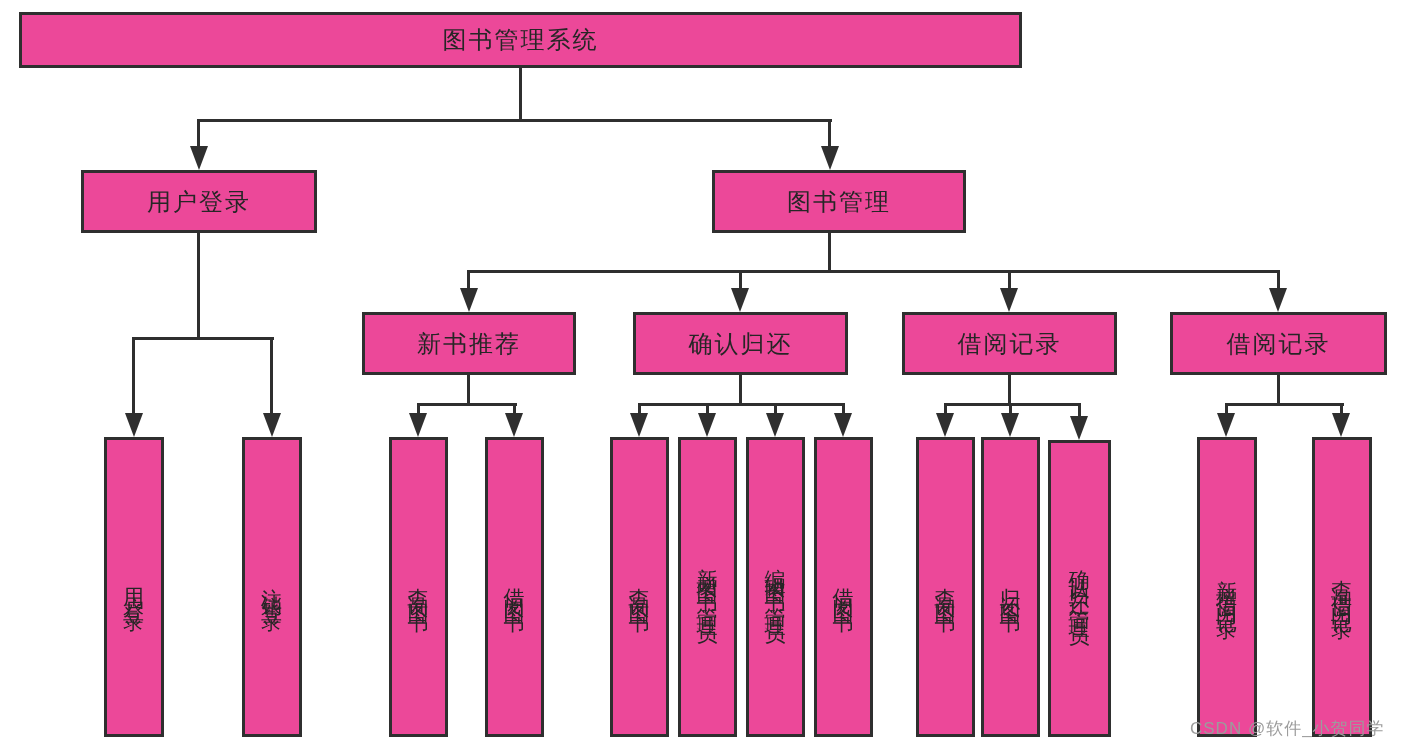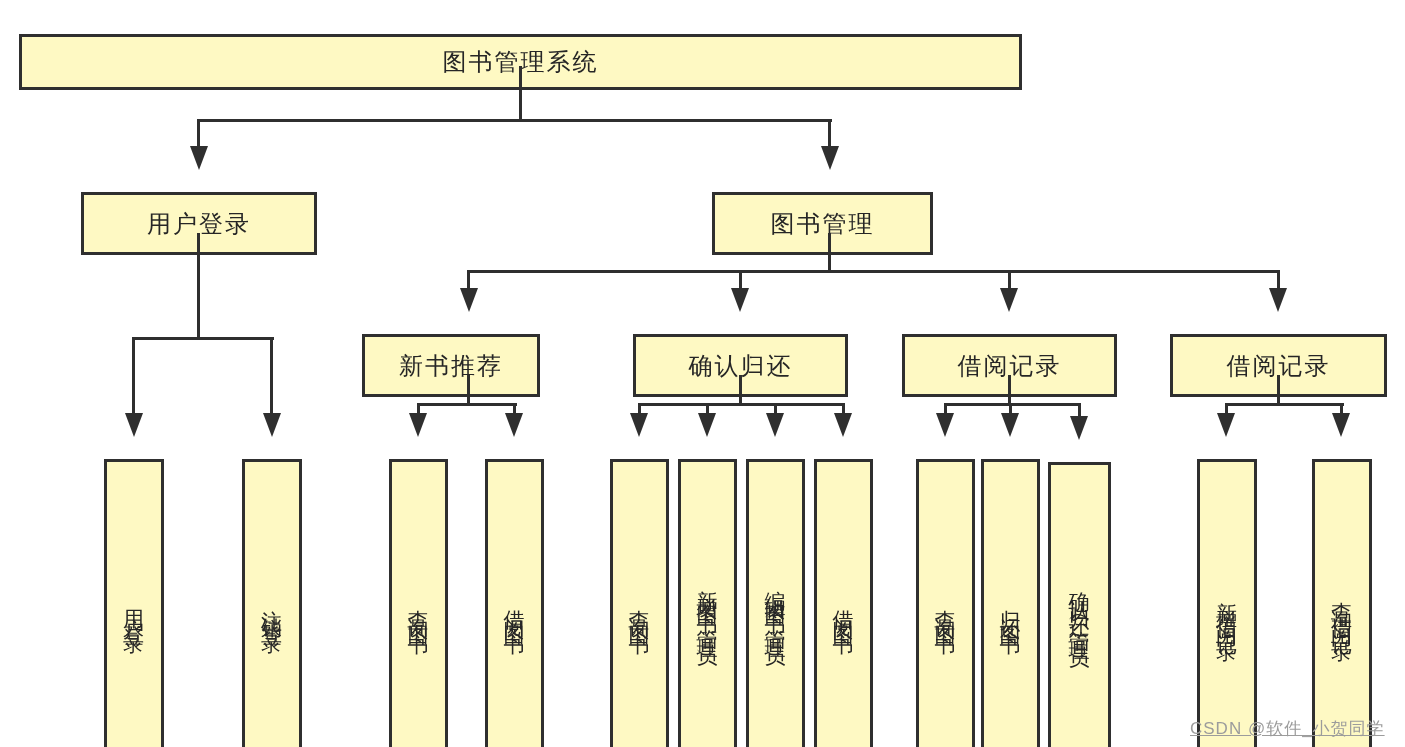--- a/index.html
+++ b/index.html
@@ -1,37 +1,37 @@
 <!DOCTYPE html>
 <html><head>
 <meta charset="utf-8">
 <style>
   html,body{margin:0;padding:0;background:#ffffff;}
   .canvas{
     position:relative;width:1405px;height:747px;background:#ffffff;
     font-family:"Liberation Sans",sans-serif;overflow:hidden;
   }
   .node{
-    position:absolute;background:#fef9c3;border:3px solid #2f2f2f;box-sizing:border-box;
-    display:flex;align-items:center;justify-content:center;color:#262626;margin-top:22px;
+    position:absolute;background:#ec4899;border:3px solid #2f2f2f;box-sizing:border-box;
+    display:flex;align-items:center;justify-content:center;color:#262626;
   }
   .node.h{font-size:24px;letter-spacing:2px;white-space:nowrap;}
   .node.v{
     writing-mode:vertical-rl;font-size:21px;letter-spacing:8px;line-height:1;
   }
   .hline{position:absolute;height:3px;background:#2f2f2f;}
   .vline{position:absolute;width:3px;background:#2f2f2f;}
   .arrow{
     position:absolute;width:0;height:0;
     border-left:9px solid transparent;border-right:9px solid transparent;
     border-top:24px solid #2f2f2f;
   }
   .watermark{
     position:absolute;left:1190px;top:717px;font-size:17px;letter-spacing:1px;
-    color:#9c9c9c;white-space:nowrap;z-index:5;text-decoration:underline;
+    color:#9c9c9c;white-space:nowrap;z-index:5;
   }
 </style>
 </head>
 <body>
 
 <div class="canvas">
 
   <div class="node h" style="left:19px;top:12px;width:1003px;height:56px">
     <span>图书管理系统</span>
   </div>
@@ -39,21 +39,21 @@
   <div class="vline" style="left:519px;top:66px;height:56px"></div>
   <div class="hline" style="left:197px;top:119px;width:635px"></div>
   <div class="vline" style="left:197px;top:119px;height:30px"></div>
   <div class="arrow" style="left:190px;top:146px"></div>
   <div class="vline" style="left:828px;top:119px;height:30px"></div>
   <div class="arrow" style="left:821px;top:146px"></div>
 
   <div class="node h" style="left:81px;top:170px;width:236px;height:63px">
     <span>用户登录</span>
   </div>
-  <div class="node h" style="left:712px;top:170px;width:221px;height:63px">
+  <div class="node h" style="left:712px;top:170px;width:254px;height:63px">
     <span>图书管理</span>
   </div>
 
   <div class="vline" style="left:197px;top:233px;height:107px"></div>
   <div class="hline" style="left:132px;top:337px;width:142px"></div>
   <div class="vline" style="left:132px;top:337px;height:78px"></div>
   <div class="arrow" style="left:125px;top:413px"></div>
   <div class="vline" style="left:270px;top:337px;height:78px"></div>
   <div class="arrow" style="left:263px;top:413px"></div>
 
@@ -61,21 +61,21 @@
   <div class="hline" style="left:467px;top:270px;width:813px"></div>
   <div class="vline" style="left:467px;top:270px;height:20px"></div>
   <div class="arrow" style="left:460px;top:288px"></div>
   <div class="vline" style="left:739px;top:270px;height:20px"></div>
   <div class="arrow" style="left:731px;top:288px"></div>
   <div class="vline" style="left:1008px;top:270px;height:20px"></div>
   <div class="arrow" style="left:1000px;top:288px"></div>
   <div class="vline" style="left:1277px;top:270px;height:20px"></div>
   <div class="arrow" style="left:1269px;top:288px"></div>
 
-  <div class="node h" style="left:362px;top:312px;width:178px;height:63px">
+  <div class="node h" style="left:362px;top:312px;width:214px;height:63px">
     <span>新书推荐</span>
   </div>
   <div class="node h" style="left:633px;top:312px;width:215px;height:63px">
     <span>确认归还</span>
   </div>
   <div class="node h" style="left:902px;top:312px;width:215px;height:63px">
     <span>借阅记录</span>
   </div>
   <div class="node h" style="left:1170px;top:312px;width:217px;height:63px">
     <span>借阅记录</span>

